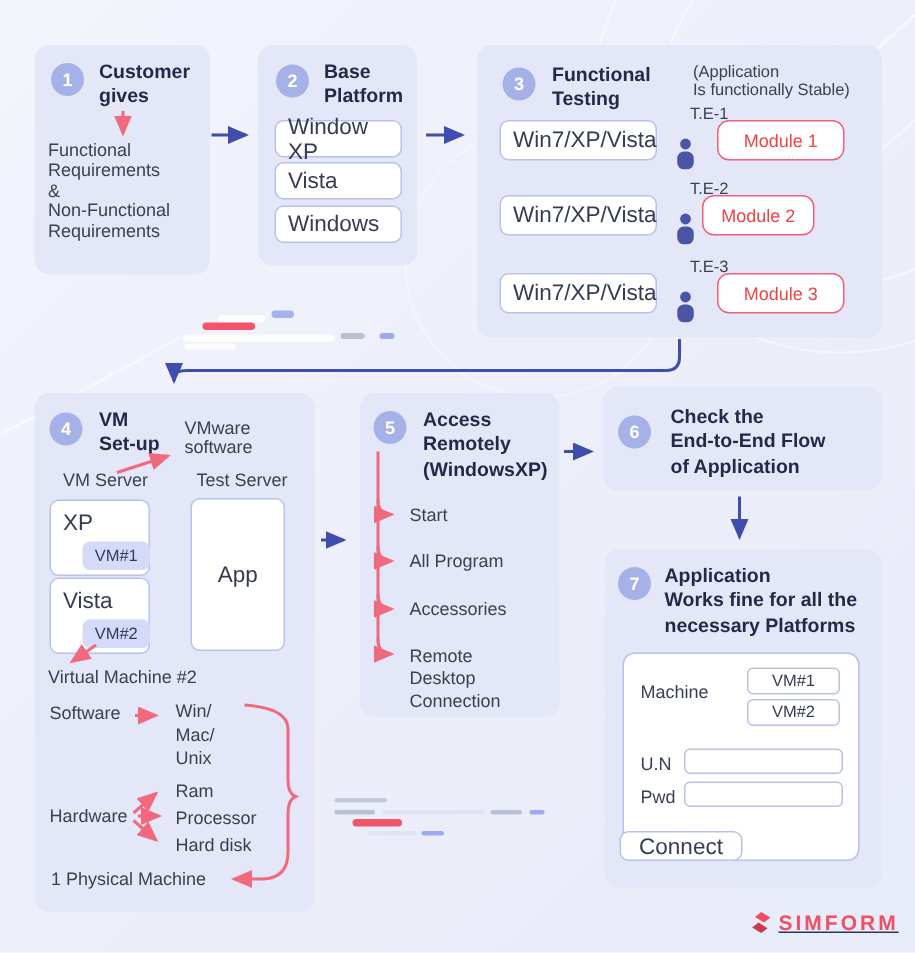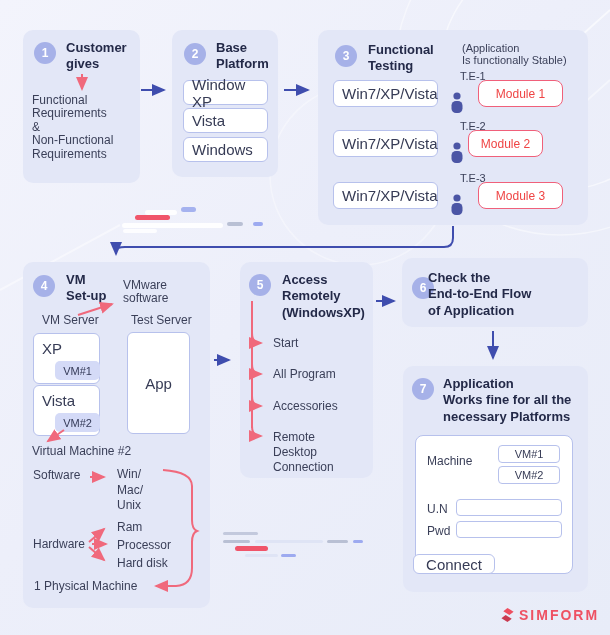--- a/index.html
+++ b/index.html
@@ -12,21 +12,21 @@
   .title{position:absolute;font-size:13px;font-weight:700;color:#232948;line-height:1.25;white-space:pre-line;}
   .txt{position:absolute;font-size:12px;color:#3a3f58;line-height:1.12;white-space:pre-line;}
   .small{font-size:11px;margin-left:19px;}
   .wbox{position:absolute;background:#fff;border:1px solid #b7c1ec;border-radius:6px;
         font-size:15px;color:#363b55;display:flex;align-items:center;padding-left:8px;box-sizing:border-box;}
   .mbox{position:absolute;background:#fff;border:1.5px solid #f0607a;border-radius:8px;
         font-size:12px;color:#ef4444;display:flex;align-items:center;justify-content:center;box-sizing:border-box;}
   .badge{position:absolute;background:#d4daf7;border-radius:5px;font-size:11px;color:#343a58;
          display:flex;align-items:center;justify-content:center;}
   .pill{position:absolute;border-radius:3px;}
-  .logo{position:absolute;left:500px;top:607px;display:flex;align-items:center;gap:4px;}
+  .logo{position:absolute;left:500px;top:607px;display:flex;align-items:center;gap:4px;text-decoration:underline;}
   .logo-text{font-size:14px;font-weight:700;letter-spacing:2px;color:#ee5163;}
   svg.overlay{position:absolute;left:0;top:0;pointer-events:none;}
 </style>
 </head>
 <body>
 
 <div id="stage">
 
   <svg class="overlay" width="610" height="635">
     <circle cx="560" cy="70" r="120" fill="none" stroke="rgba(255,255,255,0.55)" stroke-width="1.5"></circle>
@@ -119,21 +119,21 @@
 (WindowsXP)</div>
   <div class="txt" style="left:273px;top:337px">Start</div>
   <div class="txt" style="left:273px;top:368px">All Program</div>
   <div class="txt" style="left:273px;top:400px">Accessories</div>
   <div class="txt" style="left:273px;top:430px;line-height:1.25">Remote
 Desktop
 Connection</div>
 
   <div class="panel" style="left:402px;top:258px;width:186px;height:69px"></div>
   <div class="num" style="left:412px;top:277px">6</div>
-  <div class="title" style="left:428px;top:270px">Check the
+  <div class="title" style="left:447px;top:270px">Check the
 End-to-End Flow
 of Application</div>
 
   <div class="panel" style="left:403px;top:366px;width:185px;height:226px"></div>
   <div class="num" style="left:412px;top:378px">7</div>
   <div class="title" style="left:443px;top:376px">Application
 Works fine for all the
 necessary Platforms</div>
   <div class="wbox" style="left:415px;top:435px;width:158px;height:139px;border-radius:8px;padding-left:0"></div>
   <div class="txt" style="left:427px;top:455px">Machine</div>

